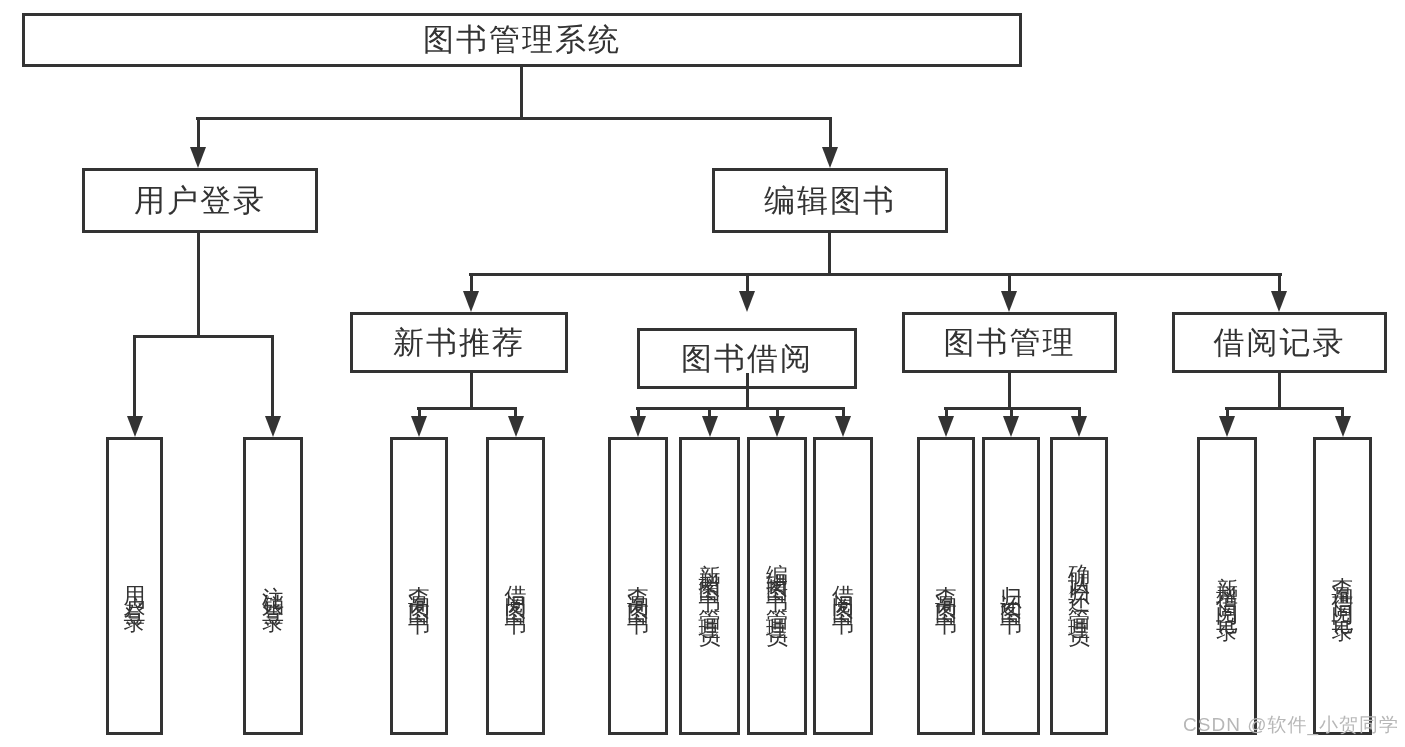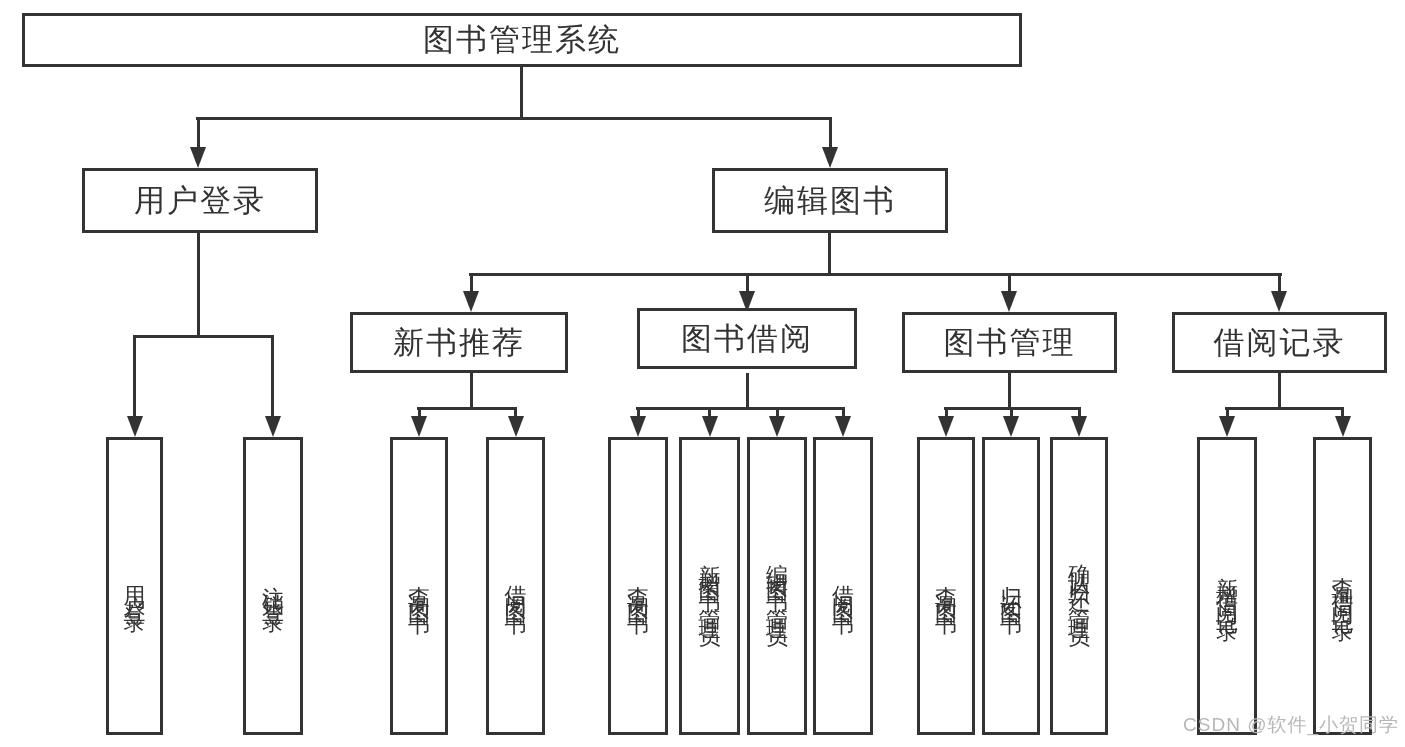--- a/index.html
+++ b/index.html
@@ -57,21 +57,21 @@
   <div class="vline" style="left:828px;top:233px;height:40px"></div>
   <div class="hline" style="left:469px;top:273px;width:813px"></div>
   <div class="arrow" style="left:469.5px;top:273px;height:18px"></div>
   <div class="arrow" style="left:745.5px;top:273px;height:18px"></div>
   <div class="arrow" style="left:1007.5px;top:273px;height:18px"></div>
   <div class="arrow" style="left:1277.5px;top:273px;height:18px"></div>
 
   <div class="node" style="left:350px;top:312px;width:218px;height:61px">
     <span class="lbl">新书推荐</span>
   </div>
-  <div class="node" style="left:637px;top:308px;width:220px;height:61px">
+  <div class="node" style="left:637px;top:328px;width:220px;height:61px">
     <span class="lbl">图书借阅</span>
   </div>
   <div class="node" style="left:902px;top:312px;width:215px;height:61px">
     <span class="lbl">图书管理</span>
   </div>
   <div class="node" style="left:1172px;top:312px;width:215px;height:61px">
     <span class="lbl">借阅记录</span>
   </div>
 
   <div class="vline" style="left:469.5px;top:373px;height:34px"></div>

